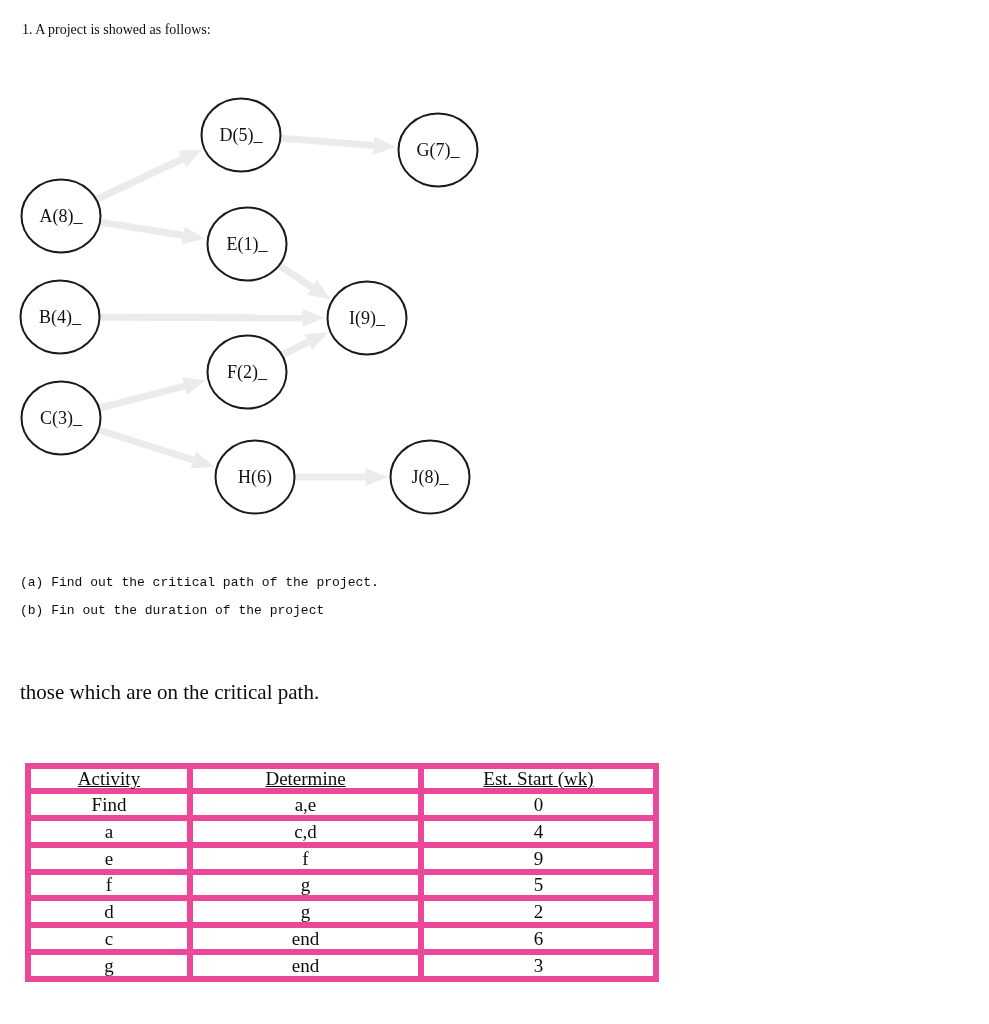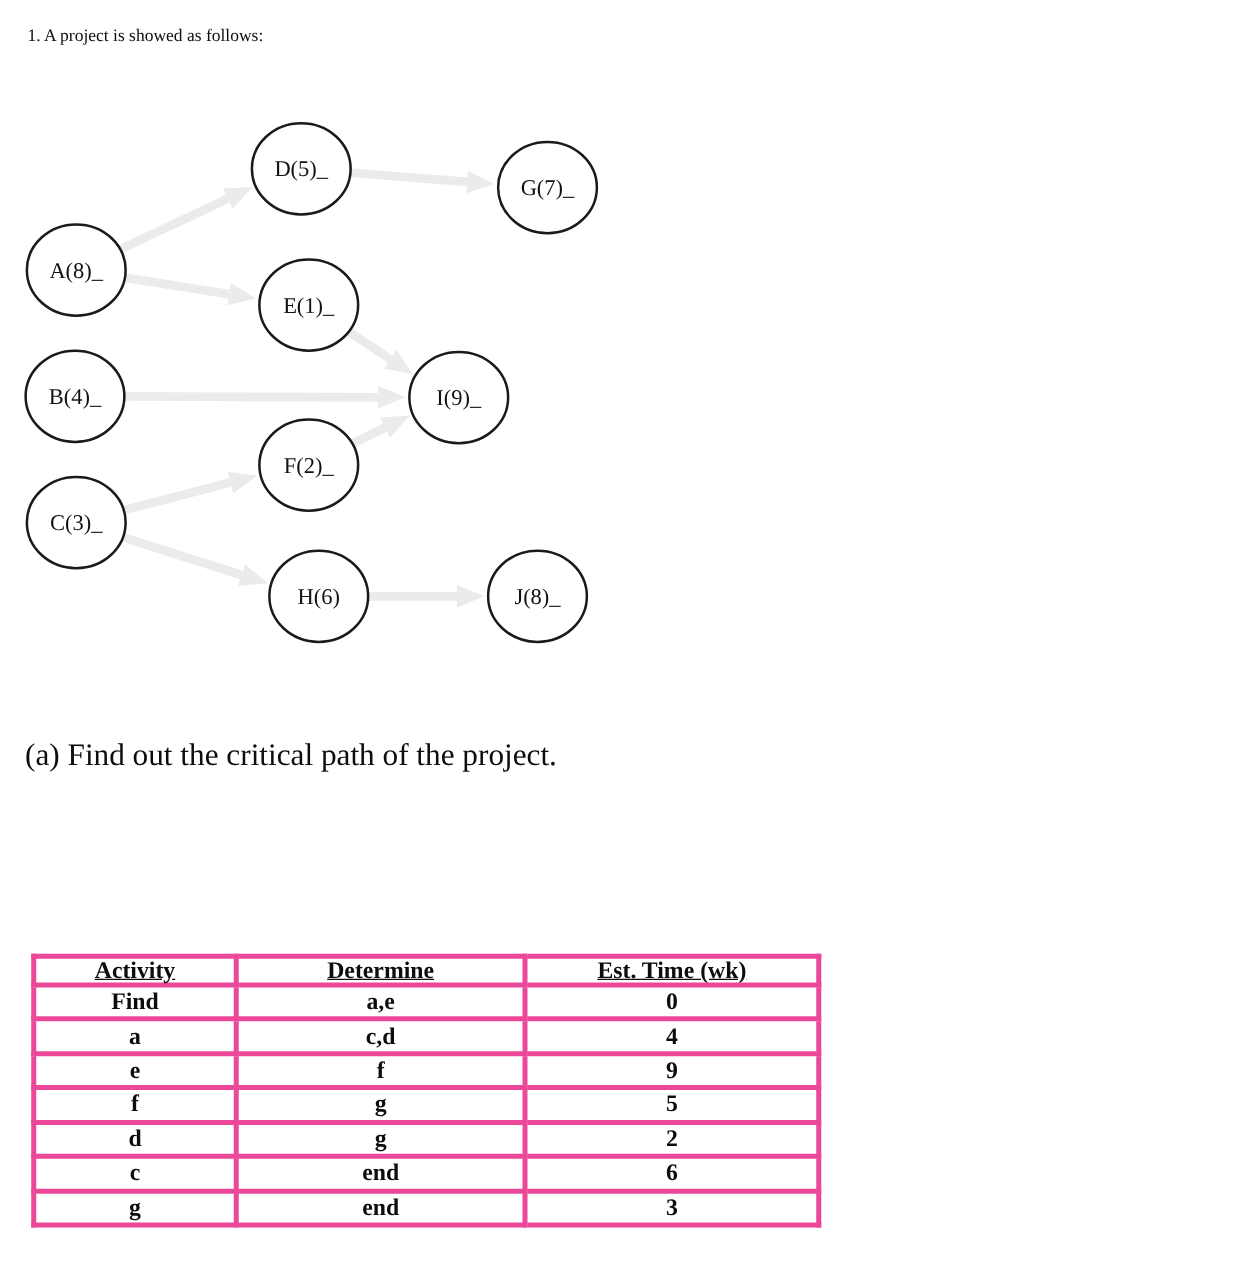--- a/index.html
+++ b/index.html
@@ -4,30 +4,30 @@
 <style>
   html,body{margin:0;padding:0;}
   body{
     width:989px;height:1024px;background:#ffffff;position:relative;
     font-family:"Liberation Serif","DejaVu Serif",serif;color:#0d0d0d;
     overflow:hidden;
   }
   .abs{position:absolute;}
   #page-title{left:22px;top:22px;font-size:14px;white-space:nowrap;}
   #diagram{left:0;top:0;}
-  #questions{left:20px;top:591px;font-size:25px;line-height:27.6px;white-space:nowrap;}
+  #questions{left:20px;top:569px;font-size:13px;line-height:27.6px;white-space:nowrap;font-family:Liberation Mono, monospace;}
   #problem2{left:20px;top:678px;font-size:21px;line-height:28.5px;white-space:nowrap;}
   #precedence-table{
     left:25px;top:763px;width:628px;height:219px;
     border-collapse:collapse;table-layout:fixed;
     font-size:19px;text-align:center;
   }
   #precedence-table td,#precedence-table th{
-    border:4px solid #ec4899;padding:0;vertical-align:middle;
-    font-weight:bold;line-height:1;
+    border:6px solid #ec4899;padding:0;vertical-align:middle;
+    font-weight:normal;line-height:1;
   }
   #precedence-table{border:2px solid #7c7c7c;}
   #precedence-table th span{text-decoration:underline;}
   .c1{width:162px;} .c2{width:231px;} .c3{width:235px;}
 </style>
 </head>
 <body>
 
 <div id="page-title" class="abs">1. A project is showed as follows:</div>
 
@@ -83,36 +83,38 @@
       <text x="367" y="324" text-anchor="middle" font-size="18" font-family="&quot;Liberation Serif&quot;,&quot;DejaVu Serif&quot;,serif" fill="#111111">I(9)_</text>
     </g>
     <g>
       <ellipse cx="430" cy="477" rx="39.5" ry="36.5" fill="#ffffff" stroke="#1a1a1a" stroke-width="2"></ellipse>
       <text x="430" y="483" text-anchor="middle" font-size="18" font-family="&quot;Liberation Serif&quot;,&quot;DejaVu Serif&quot;,serif" fill="#111111">J(8)_</text>
     </g>
   </svg>
 
 <div id="questions" class="abs">
   <div>(a) Find out the critical path of the project.</div>
+  <div>(b) Fin out the duration of the project</div>
 </div>
 
 <div id="problem2" class="abs">
+  <div>those which are on the critical path.</div>
 </div>
 
 <table id="precedence-table" class="abs">
   <colgroup>
       <col class="c1">
       <col class="c2">
       <col class="c3">
     </colgroup>
   <thead>
       <tr>
         <th><span>Activity</span></th>
         <th><span>Determine</span></th>
-        <th><span>Est. Time (wk)</span></th>
+        <th><span>Est. Start (wk)</span></th>
       </tr>
     </thead>
   <tbody>
       <tr>
         <td>Find</td>
         <td>a,e</td>
         <td>0</td>
       </tr>
       <tr>
         <td>a</td>

